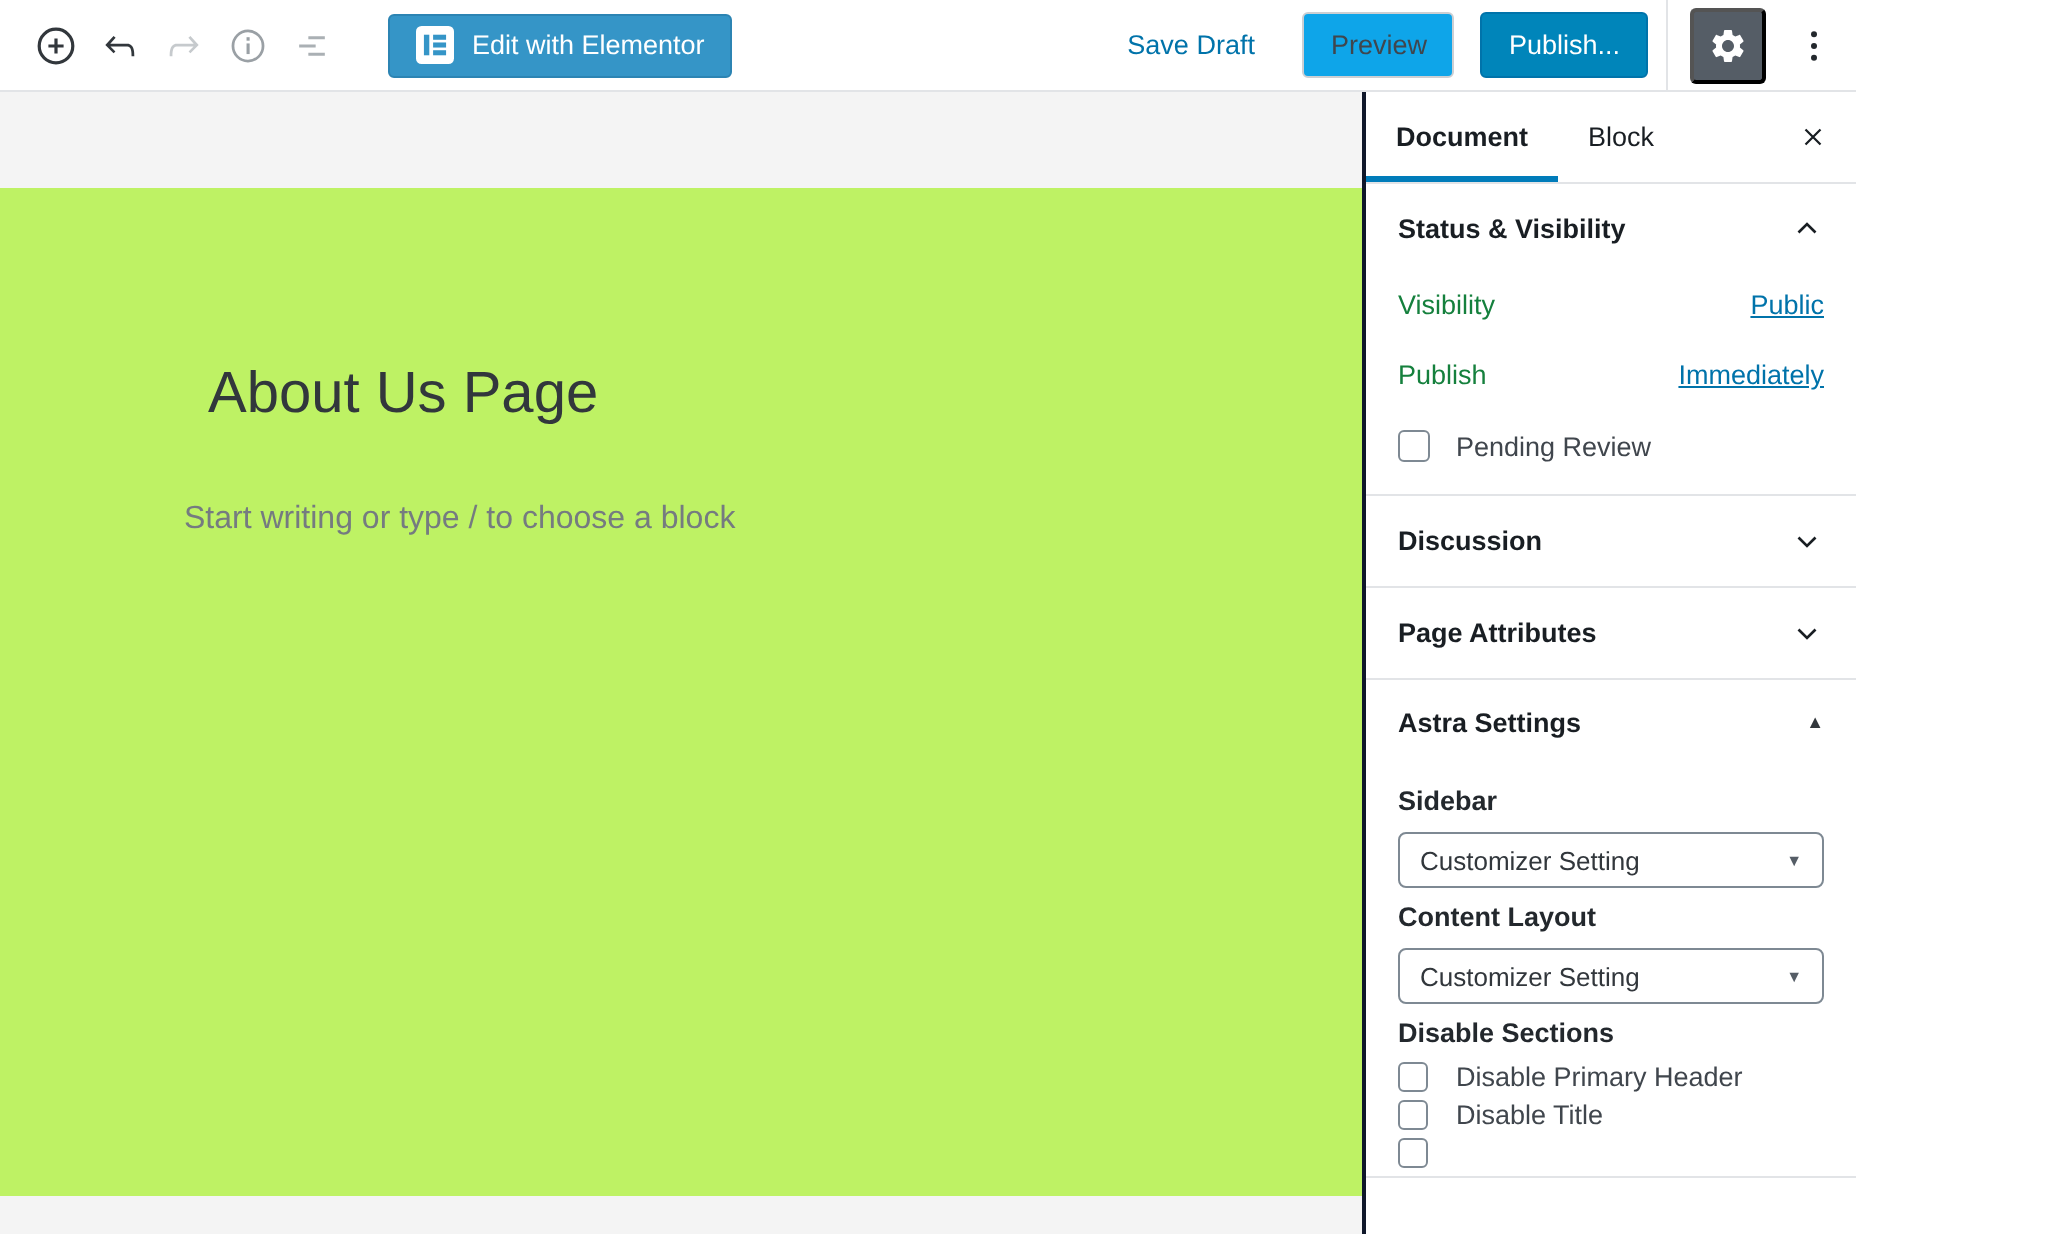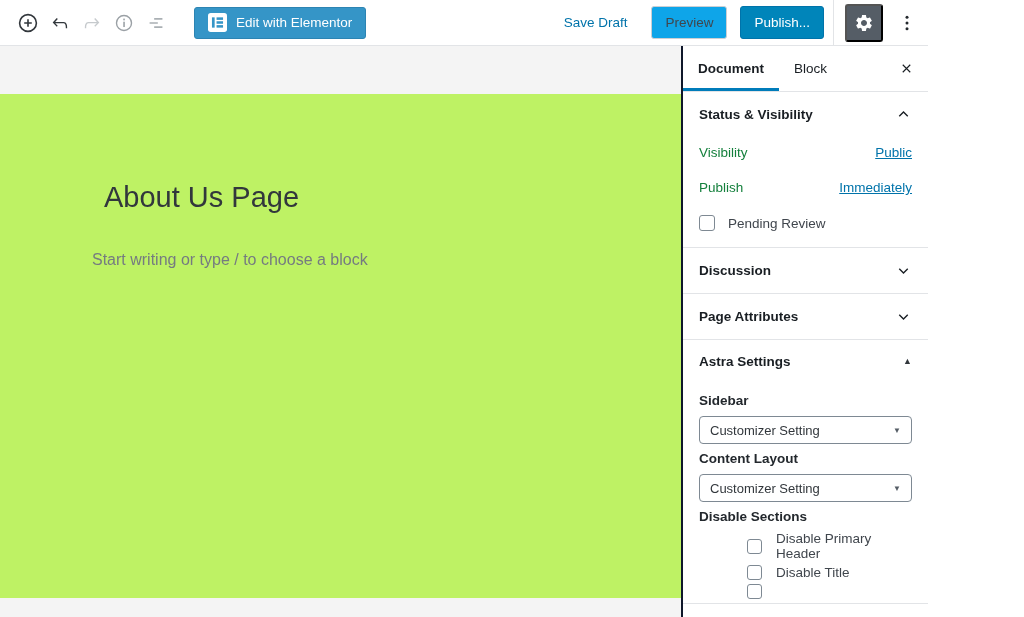--- a/index.html
+++ b/index.html
@@ -75,21 +75,21 @@
   .checkbox { width:16px; height:16px; border:1px solid #7e8993; border-radius:3px; background:#fff; flex:none; cursor:pointer; }
 
   .astra-body { padding:10px 16px 0; }
   .field-label { font-size:13.5px; font-weight:700; color:#23282d; line-height:16px; margin:0 0 7px; }
   .select {
     height:28px; border:1px solid #7e8993; border-radius:4px; background:#fff;
     display:flex; align-items:center; justify-content:space-between;
     padding:0 10px; font-size:13px; color:#32373c; margin-bottom:7px; cursor:pointer;text-align:right;
   }
   .select-arrow { font-size:8px; color:#555d66; }
-  .astra-check { display:flex; align-items:center; gap:14px; margin-bottom:4px; font-size:13.5px; color:#40464d;margin-left:48px; }
+  .astra-check { display:flex; align-items:center; gap:14px; margin-bottom:4px; font-size:13.5px; color:#40464d; }
   .astra-check .checkbox { width:15px; height:15px; }
   .triangle-up { font-size:9px; color:#32373c; line-height:1; }
 </style>
 </head>
 <body>
 
 <div class="app">
 
   <header class="toolbar">
     <div class="tb-left">

